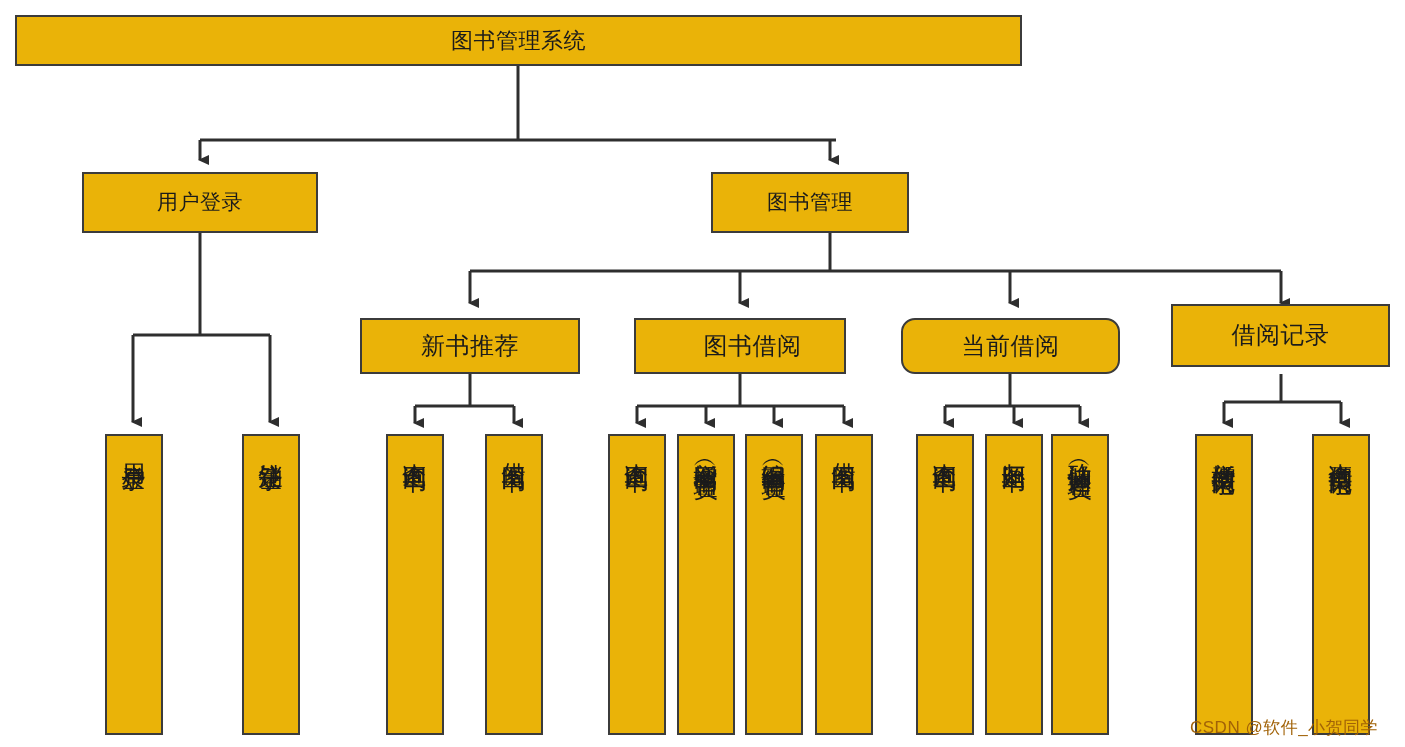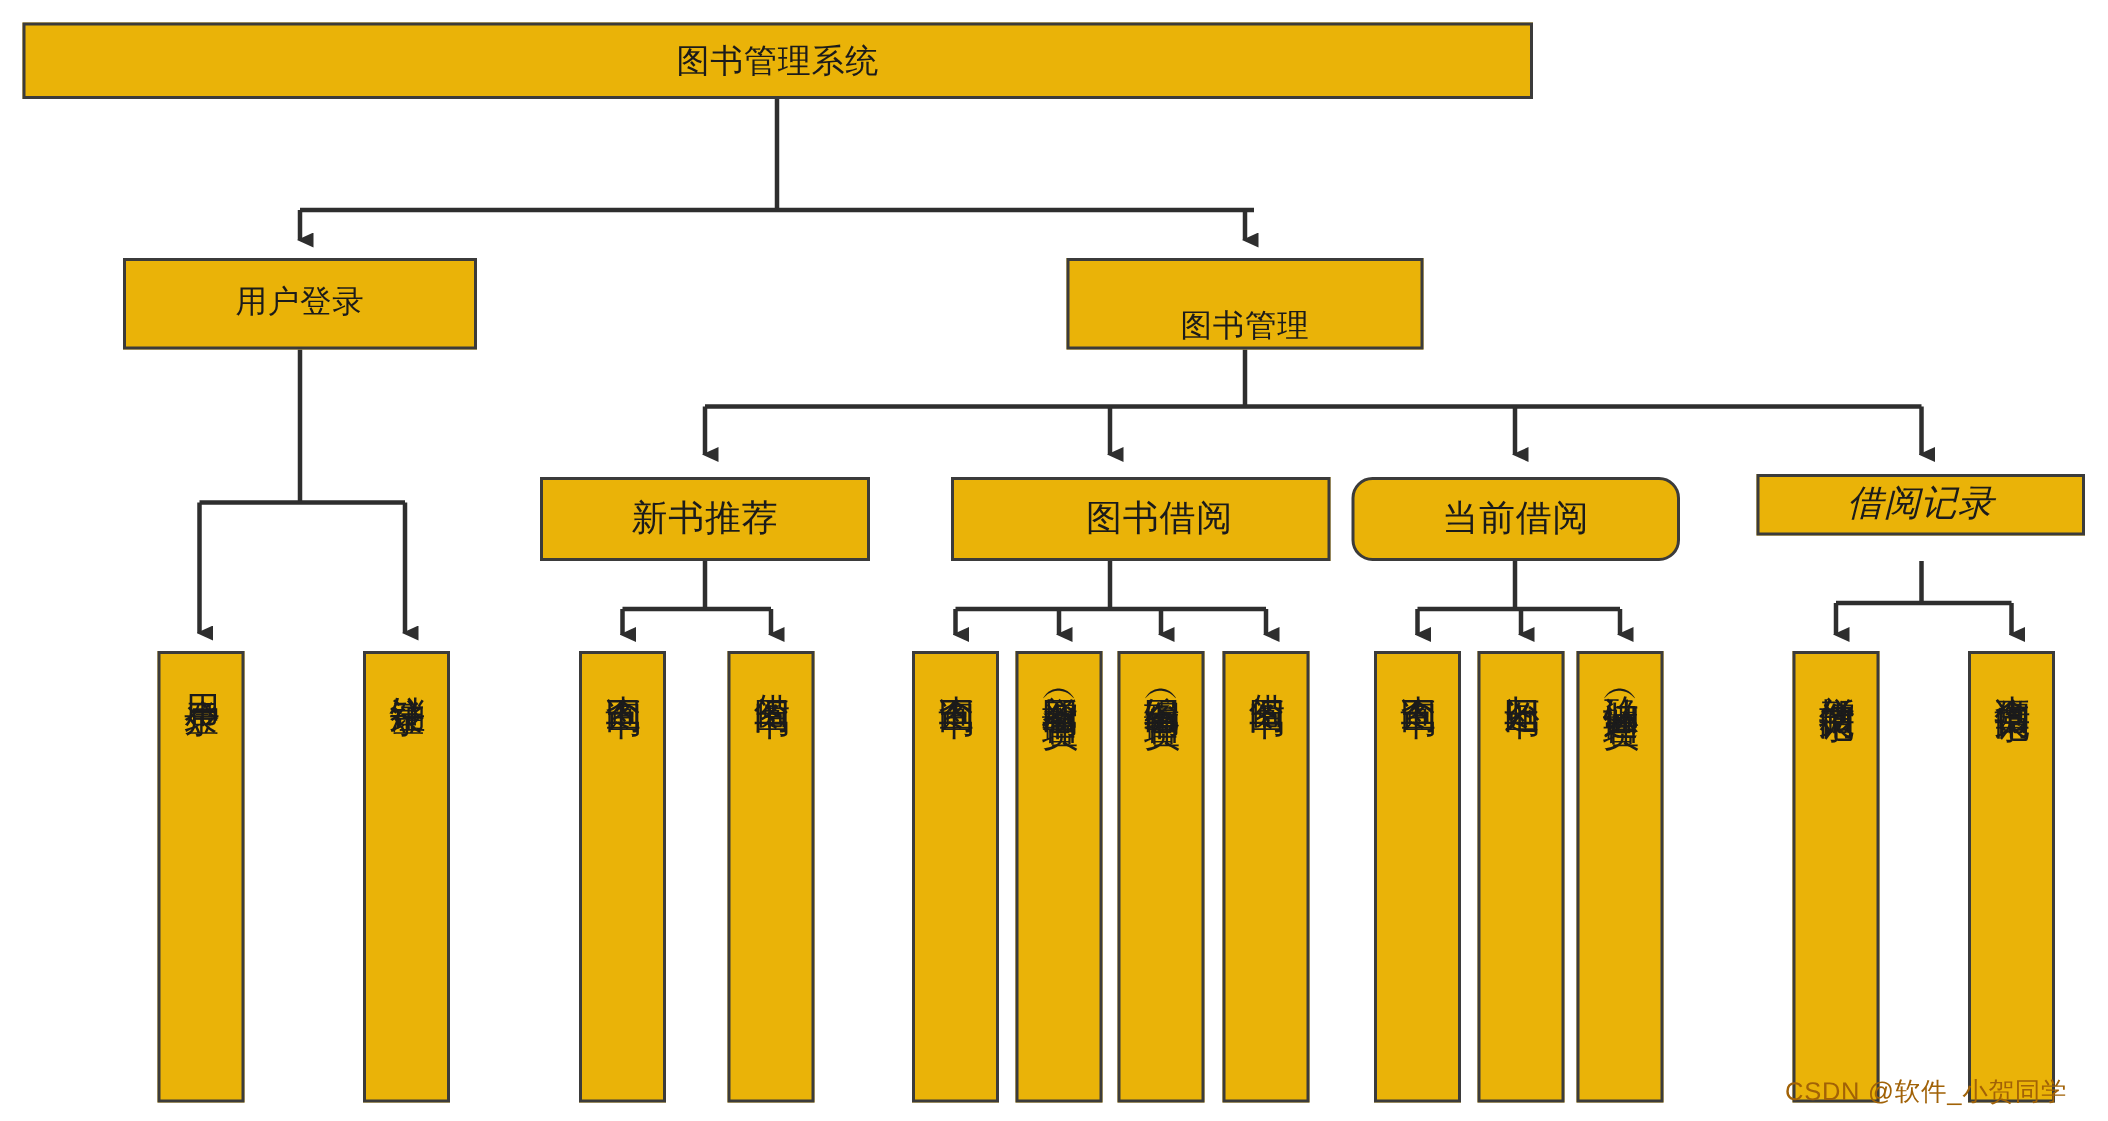--- a/index.html
+++ b/index.html
@@ -122,34 +122,34 @@
     </g>
   </svg>
 
   <div class="node root" style="left:15px; top:15px; width:1007px; height:51px;">
     <span class="label">图书管理系统</span>
   </div>
 
   <div class="node lvl1" style="left:82px; top:172px; width:236px; height:61px;">
     <span class="label">用户登录</span>
   </div>
-  <div class="node lvl1" style="left:711px; top:172px; width:238px; height:61px;align-items:flex-end;">
+  <div class="node lvl1" style="left:711px; top:172px; width:198px; height:61px;">
     <span class="label">图书管理</span>
   </div>
 
   <div class="node lvl2" style="left:360px; top:318px; width:220px; height:56px;">
     <span class="label">新书推荐</span>
   </div>
-  <div class="node lvl2" style="left:634px; top:318px; width:253px; height:56px;padding-left:25px;">
+  <div class="node lvl2" style="left:634px; top:318px; width:212px; height:56px;padding-left:25px;">
     <span class="label">图书借阅</span>
   </div>
   <div class="node lvl2" style="left:901px; top:318px; width:219px; height:56px;border-radius:14px;">
     <span class="label">当前借阅</span>
   </div>
-  <div class="node lvl2" style="left:1171px; top:316px; width:219px; height:41px;font-style:italic;">
+  <div class="node lvl2" style="left:1171px; top:304px; width:219px; height:63px;">
     <span class="label">借阅记录</span>
   </div>
 
   <div class="node vertical" style="left:105px; top:434px; width:58px; height:301px;">
     <span class="label">用户登录</span>
   </div>
   <div class="node vertical" style="left:242px; top:434px; width:58px; height:301px;">
     <span class="label">注销登录</span>
   </div>
 

